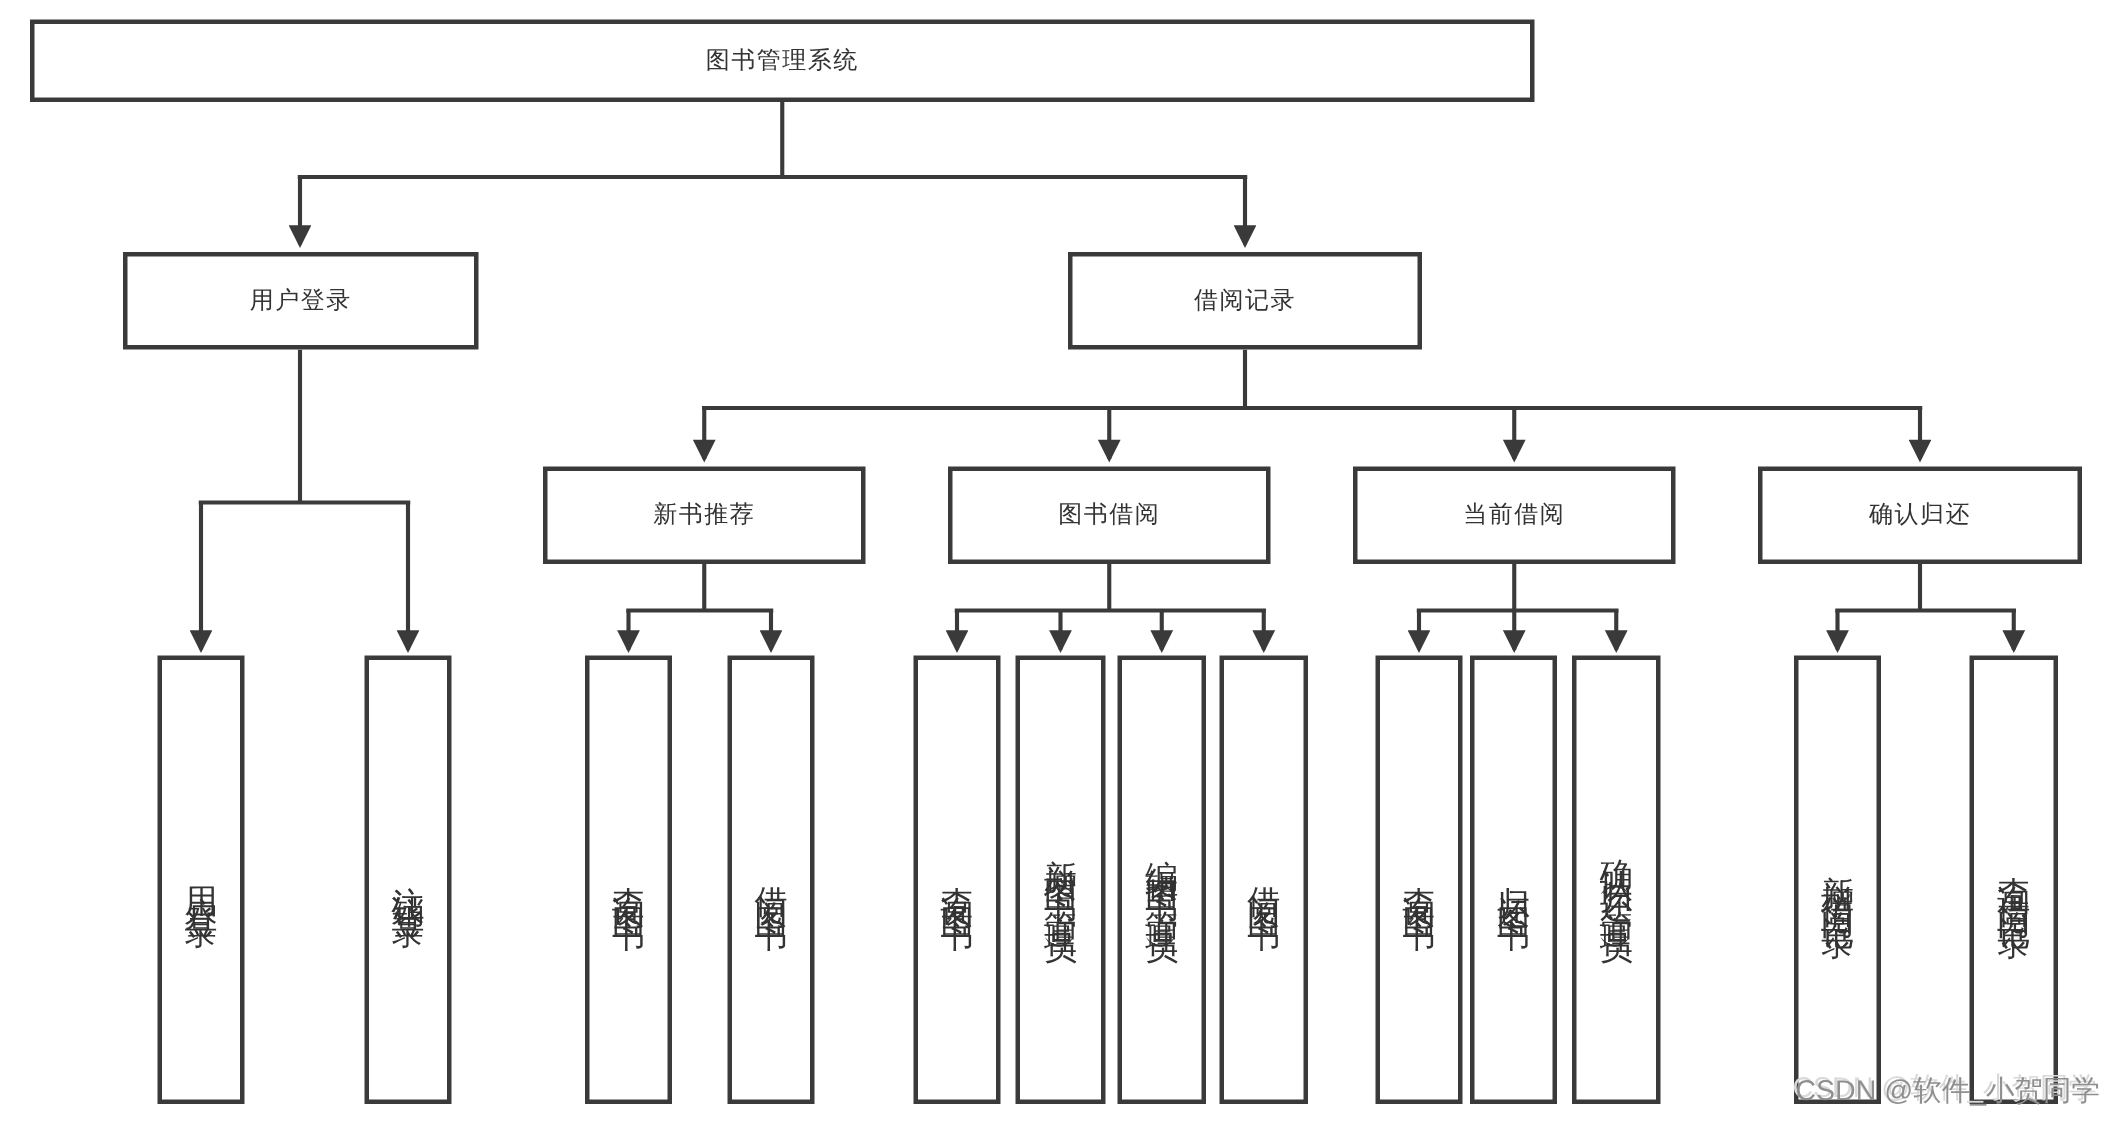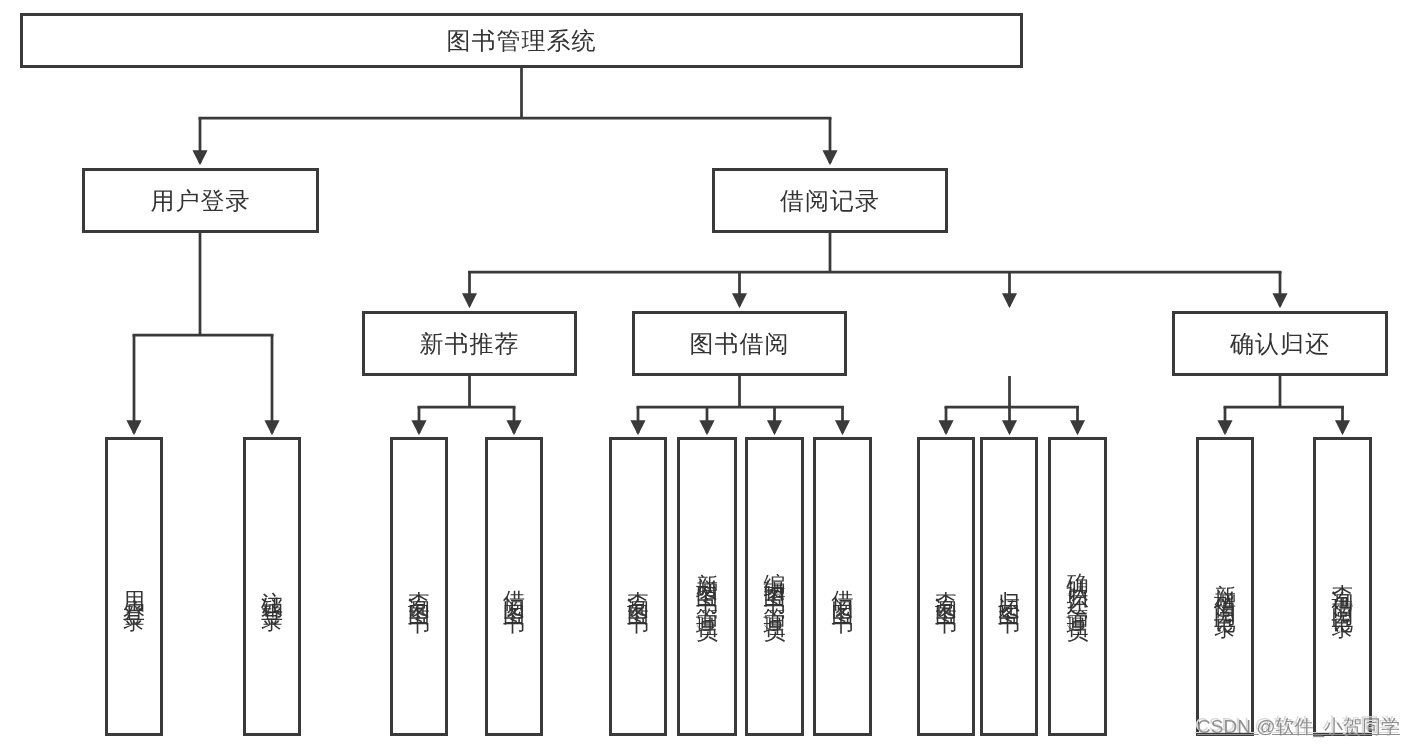--- a/index.html
+++ b/index.html
@@ -35,21 +35,21 @@
     position: absolute;
     box-sizing: border-box;
     border: 3px solid var(--color-line, #3a3a3a);
     background: #ffffff;
     display: flex;
     align-items: center;
     justify-content: center;
     color: var(--color-text, #333333);
   }
   .h-node {
-    font-size: 24px;
+    font-size: 16px;
     letter-spacing: 1px;
     white-space: nowrap;
     text-align: right;
   }
   .v-node {
     writing-mode: vertical-rl;
     text-orientation: mixed;
     font-size: 22px;
     letter-spacing: 7px;
     line-height: 1;
@@ -57,21 +57,20 @@
   .watermark {
     position: absolute;
     left: 1150px;
     top: 714px;
     width: 250px;
     text-align: right;
     font-size: 19px;
     white-space: nowrap;
     color: var(--color-watermark, #8f8f8f);
     text-shadow: -2px -2px 0 #d9d9d9;
-    text-decoration: underline;
   }
 </style>
 </head>
 <body>
 
 <div class="canvas">
 
   <svg class="connectors" width="1405" height="747" viewBox="0 0 1405 747" xmlns="http://www.w3.org/2000/svg">
     <defs>
       <marker id="arw" viewBox="0 0 10 10" refX="8.5" refY="5" markerWidth="7.5" markerHeight="5.5" orient="auto">
@@ -134,20 +133,21 @@
     </g>
   </svg>
 
   <div class="node h-node" style="left:20px; top:13px; width:1003px; height:55px;">图书管理系统</div>
 
   <div class="node h-node" style="left:82px; top:168px; width:237px; height:65px;">用户登录</div>
   <div class="node h-node" style="left:712px; top:168px; width:236px; height:65px;">借阅记录</div>
 
   <div class="node h-node" style="left:362px; top:311px; width:215px; height:65px;">新书推荐</div>
   <div class="node h-node" style="left:632px; top:311px; width:215px; height:65px;">图书借阅</div>
+  <div class="node h-node" style="left:902px; top:311px; width:215px; height:65px;">当前借阅</div>
   <div class="node h-node" style="left:1172px; top:311px; width:216px; height:65px;">确认归还</div>
 
   <div class="node v-node" style="left:105px; top:437px; width:58px; height:299px;">用户登录</div>
   <div class="node v-node" style="left:243px; top:437px; width:58px; height:299px;">注销登录</div>
 
   <div class="node v-node" style="left:390px; top:437px; width:58px; height:299px;">查询图书</div>
   <div class="node v-node" style="left:485px; top:437px; width:58px; height:299px;">借阅图书</div>
 
   <div class="node v-node" style="left:609px; top:437px; width:58px; height:299px;">查询图书</div>
   <div class="node v-node" style="left:677px; top:437px; width:60px; height:299px;">新增图书（管理员）</div>

